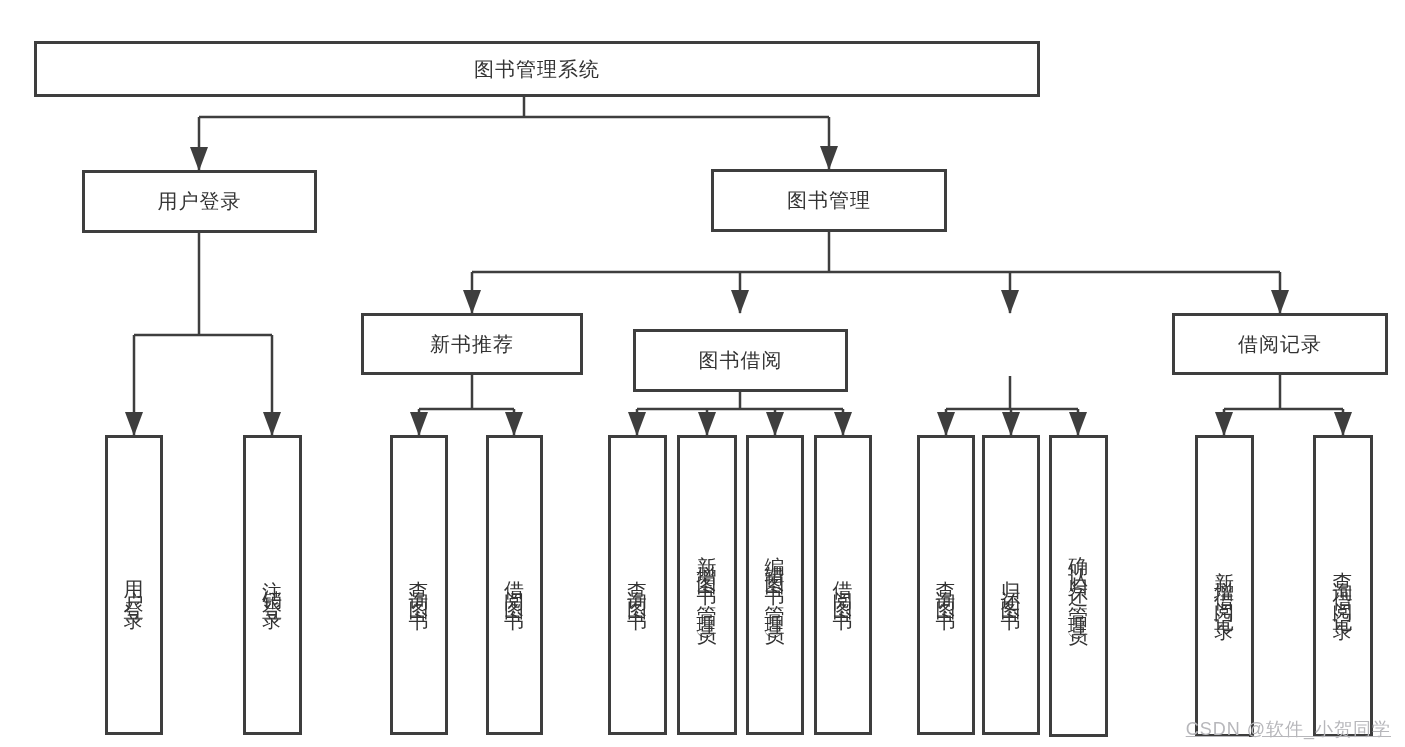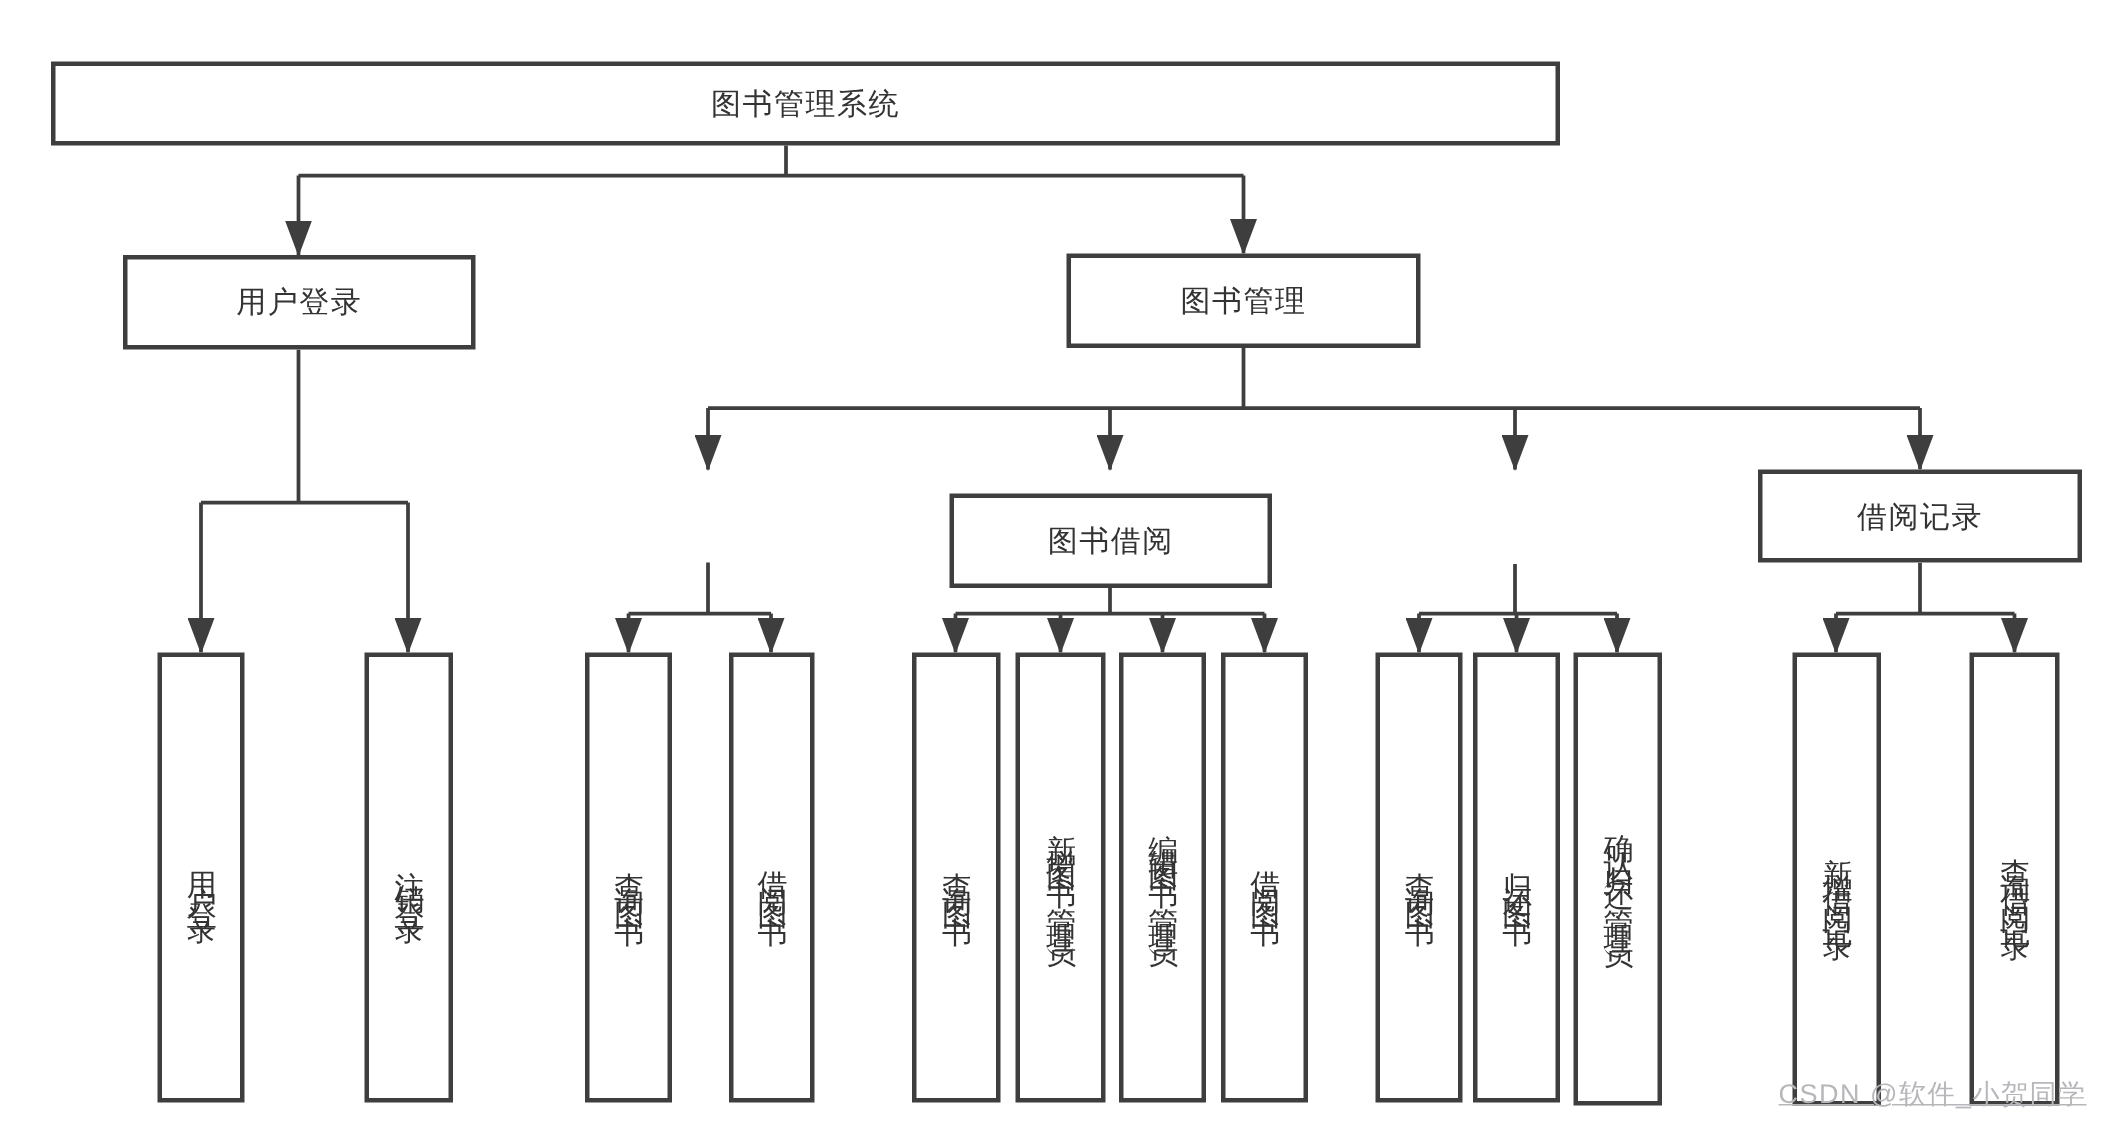--- a/index.html
+++ b/index.html
@@ -113,20 +113,23 @@
     <span>图书管理系统</span>
   </div>
 
   <div class="node" style="left:82px; top:170px; width:235px; height:63px;">
     <span>用户登录</span>
   </div>
   <div class="node" style="left:711px; top:169px; width:236px; height:63px;">
     <span>图书管理</span>
   </div>
 
+  <div class="node" style="left:361px; top:313px; width:222px; height:62px;">
+    <span>新书推荐</span>
+  </div>
   <div class="node" style="left:633px; top:329px; width:215px; height:63px;font-family:Liberation Serif, serif;">
     <span>图书借阅</span>
   </div>
   <div class="node" style="left:1172px; top:313px; width:216px; height:62px;">
     <span>借阅记录</span>
   </div>
 
   <div class="node leaf" style="left:105px; top:435px; width:58px; height:300px;">
     <span class="vtext">用户登录</span>
   </div>

